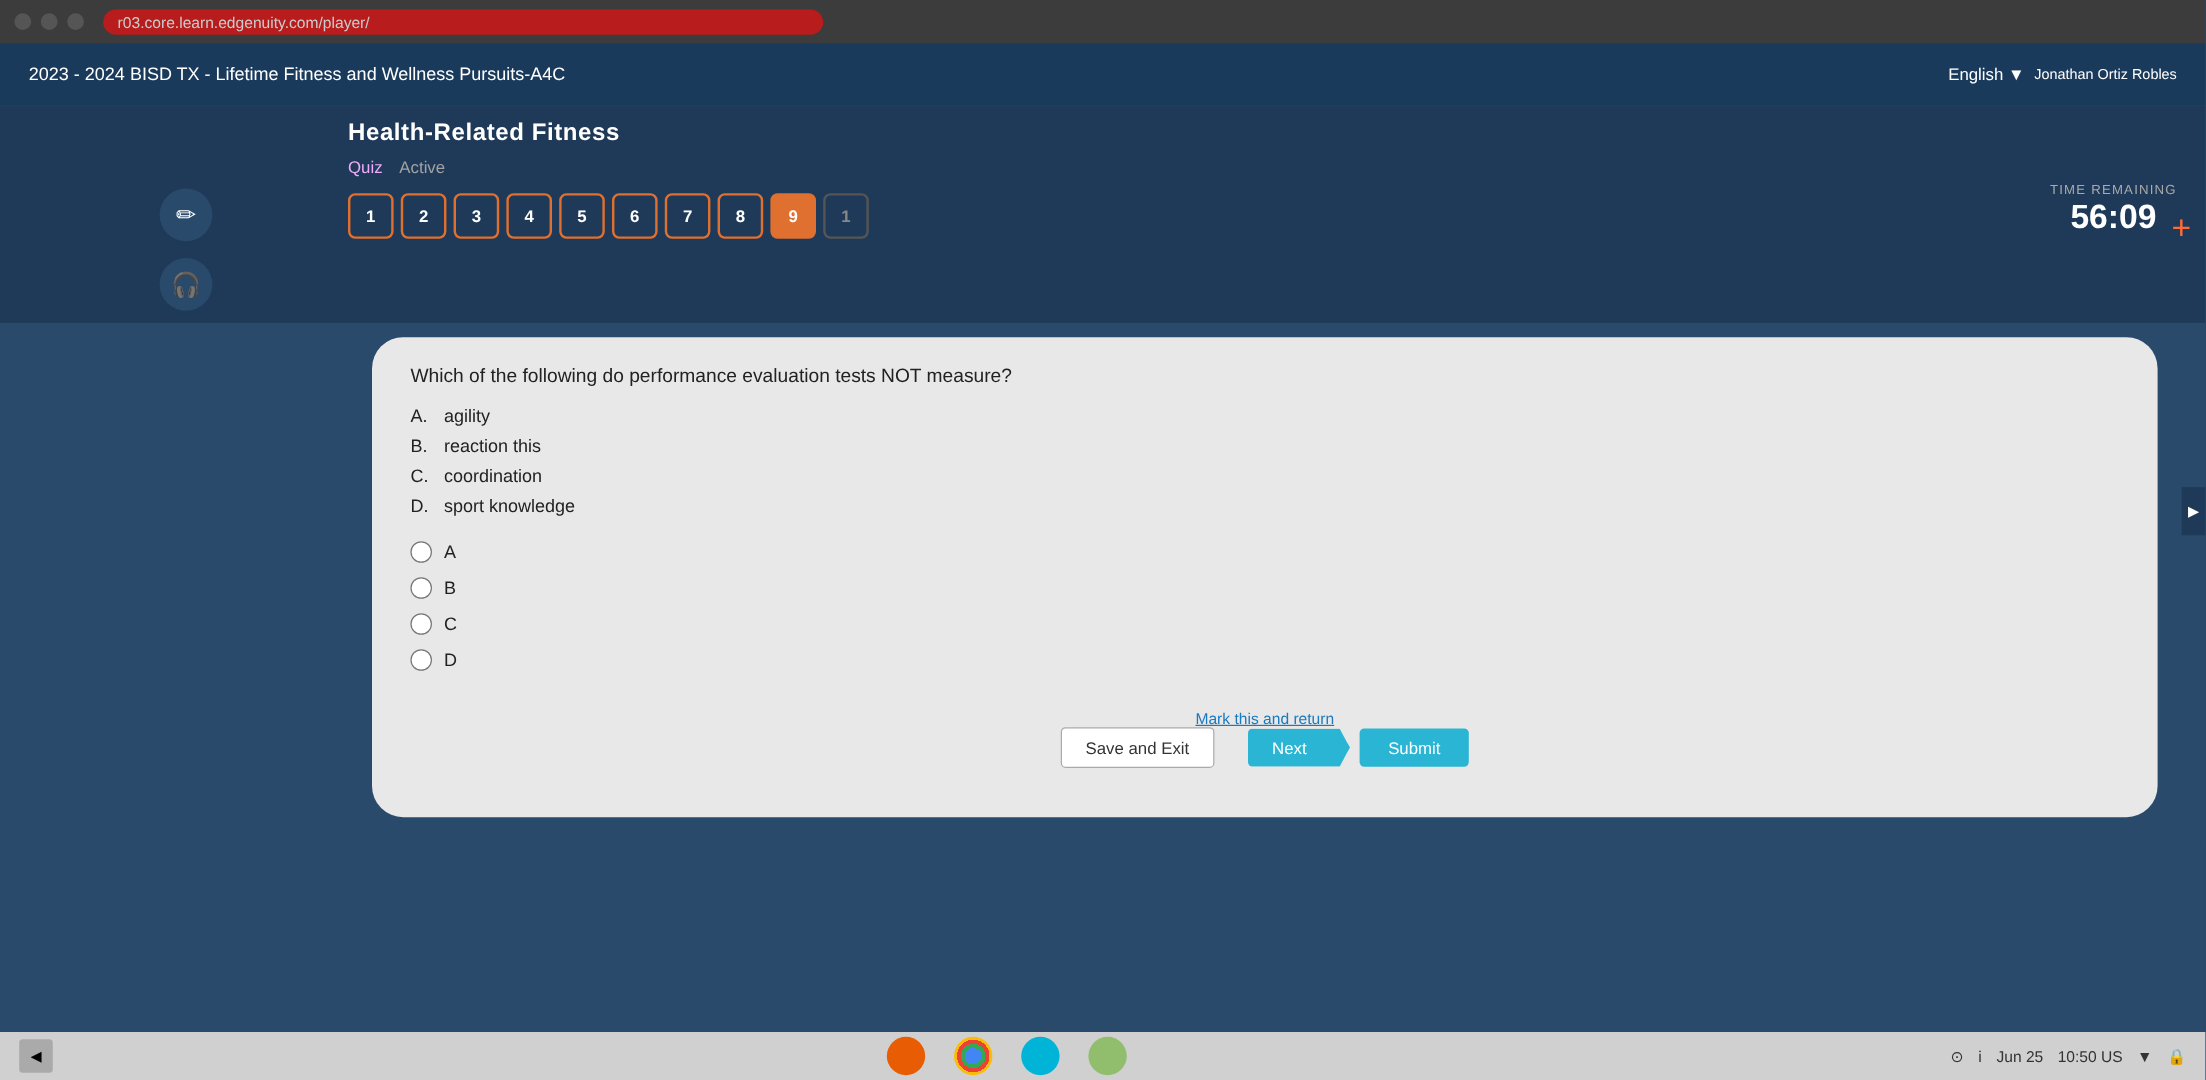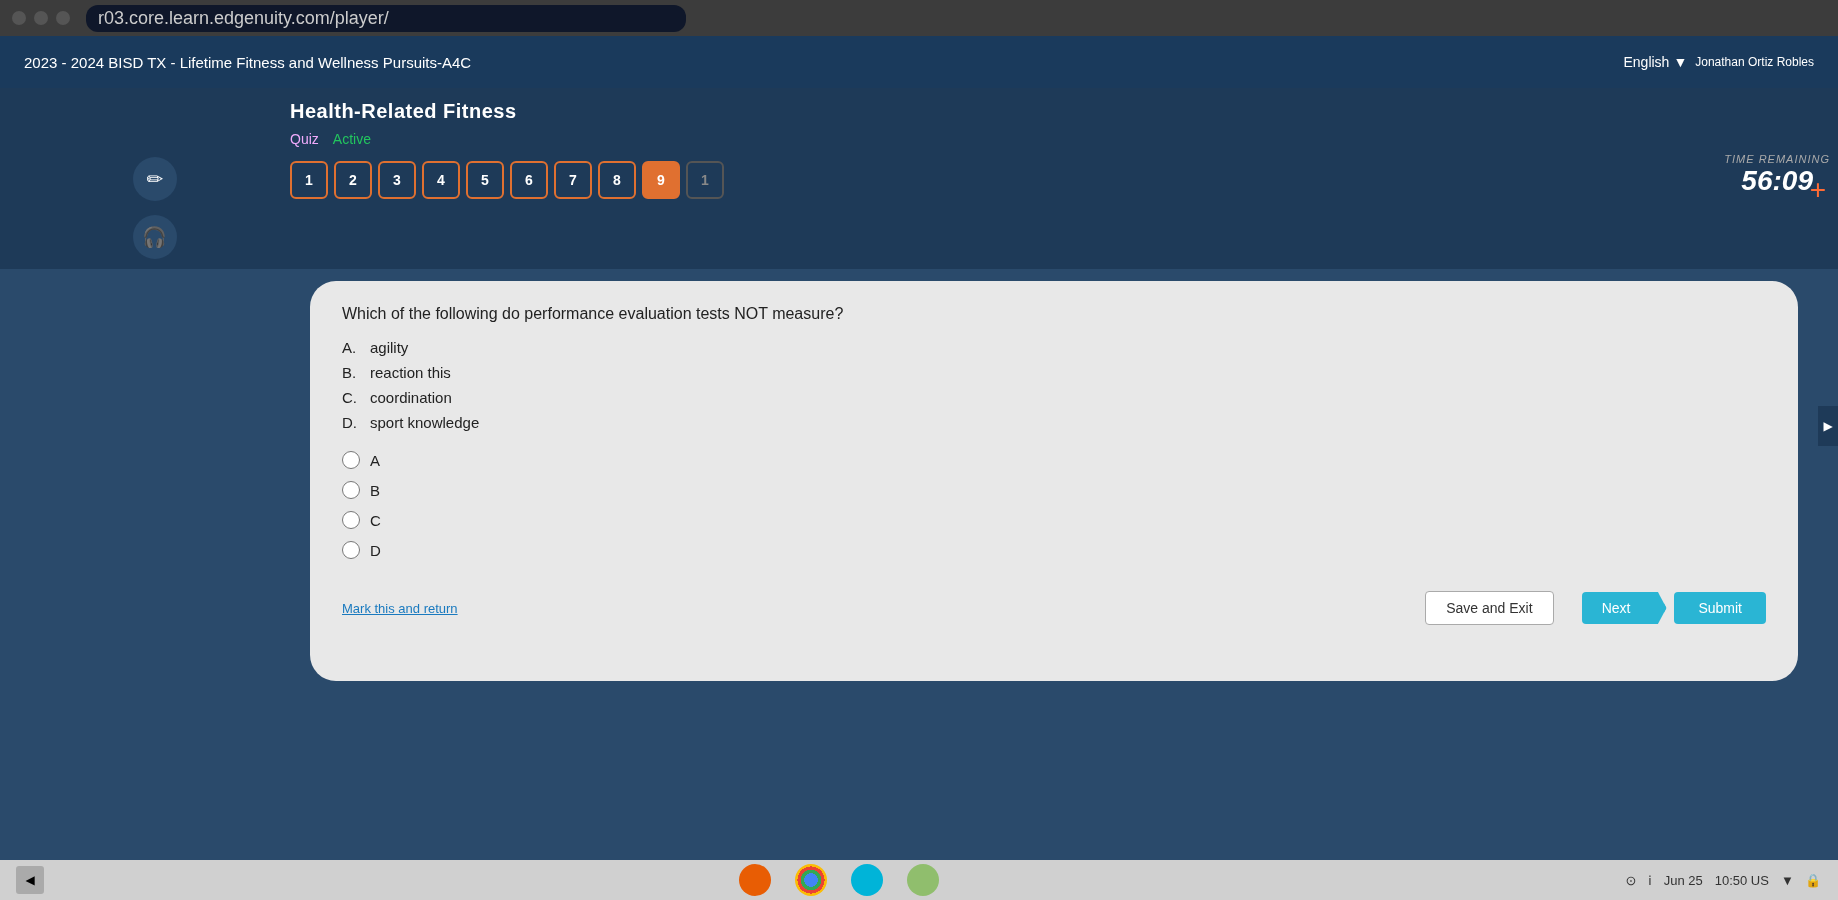--- a/index.html
+++ b/index.html
@@ -20,25 +20,25 @@
       align-items: center;
       padding: 0 12px;
       gap: 8px;
     }
     .chrome-circle {
       width: 14px; height: 14px;
       border-radius: 50%;
       background: #555;
     }
     .chrome-url {
-      background: #0f172a;
+      background: #b91c1c;
       border-radius: 12px;
       padding: 3px 12px;
       color: #ccc;
-      font-size: 18px;
+      font-size: 13px;
       flex: 1;
       max-width: 600px;
       margin-left: 8px;
     }
 
     
     .app-header {
       background: #1a3a5c;
       height: 52px;
       display: flex;
@@ -175,20 +175,21 @@
       accent-color: #1a3a5c;
     }
 
     
     .action-row {
       display: flex;
       align-items: center;
       justify-content: space-between;
       margin-top: 24px;
       padding-top: 8px;
+      flex-direction: column;
     }
     .mark-return {
       color: #1a7abf;
       font-size: 13px;
       text-decoration: underline;
       cursor: pointer;
     }
     .action-buttons {
       display: flex;
       gap: 8px;
@@ -364,21 +365,21 @@
 
   <div class="nav-area">
 
     <div style="padding: 4px 20px 6px 290px; display:flex; align-items:center; justify-content:space-between;">
       <span class="section-title" style="color:white; font-size:20px; font-weight:bold; letter-spacing:0.5px;">Health-Related Fitness</span>
       <span class="add-btn" style="color:#ff6b35; font-size:28px; cursor:pointer;">+</span>
     </div>
 
     <div style="padding: 2px 20px 6px 290px; display:flex; align-items:center; gap:10px;">
       <span class="quiz-label" style="color:#f0abfc; font-size:14px;">Quiz</span>
-      <span class="quiz-status" style="color:#22c55e; font-size:14px;">Active</span>
+      <span class="quiz-status" style="color:#a3a3a3; font-size:14px;">Active</span>
     </div>
 
     <div style="display:flex; align-items:flex-start; padding:0 20px; position:relative;">
 
       <div style="width:270px; display:flex; flex-direction:column; align-items:center; gap:10px; padding-top:4px;">
         <div class="icon-circle" style="width:44px;height:44px;background:#2a4a6b;border-radius:50%;display:flex;align-items:center;justify-content:center;color:white;font-size:20px;">
           <span>✏</span>
         </div>
         <div class="icon-circle" style="width:44px;height:44px;background:#2a4a6b;border-radius:50%;display:flex;align-items:center;justify-content:center;color:white;font-size:20px;margin-top:4px;">
           <span>🎧</span>
@@ -394,21 +395,21 @@
             <button class="q-btn" style="width: 38px; height: 38px; border-radius: 6px; border: 2px solid rgb(224, 112, 48); background: transparent; color: white; font-size: 14px; font-weight: bold; cursor: pointer; display: flex; align-items: center; justify-content: center;">4</button>
             <button class="q-btn" style="width: 38px; height: 38px; border-radius: 6px; border: 2px solid rgb(224, 112, 48); background: transparent; color: white; font-size: 14px; font-weight: bold; cursor: pointer; display: flex; align-items: center; justify-content: center;">5</button>
             <button class="q-btn" style="width: 38px; height: 38px; border-radius: 6px; border: 2px solid rgb(224, 112, 48); background: transparent; color: white; font-size: 14px; font-weight: bold; cursor: pointer; display: flex; align-items: center; justify-content: center;">6</button>
             <button class="q-btn" style="width: 38px; height: 38px; border-radius: 6px; border: 2px solid rgb(224, 112, 48); background: transparent; color: white; font-size: 14px; font-weight: bold; cursor: pointer; display: flex; align-items: center; justify-content: center;">7</button>
             <button class="q-btn" style="width: 38px; height: 38px; border-radius: 6px; border: 2px solid rgb(224, 112, 48); background: transparent; color: white; font-size: 14px; font-weight: bold; cursor: pointer; display: flex; align-items: center; justify-content: center;">8</button>
             <button class="q-btn active" style="width: 38px; height: 38px; border-radius: 6px; border: 2px solid rgb(224, 112, 48); background: rgb(224, 112, 48); color: white; font-size: 14px; font-weight: bold; cursor: pointer; display: flex; align-items: center; justify-content: center;">9</button>
             <button class="q-btn locked" style="width: 38px; height: 38px; border-radius: 6px; border: 2px solid rgb(85, 85, 85); background: transparent; color: rgb(136, 136, 136); font-size: 14px; font-weight: bold; cursor: default; display: flex; align-items: center; justify-content: center;">1</button>
           </div>
       </div>
 
-      <div style="position:absolute; right:8px; top:0; text-align:center;font-style:italic;">
+      <div style="position:absolute; right:24px; top:0; text-align:center;">
         <div style="font-size:11px;letter-spacing:1px;color:#aaa;">TIME REMAINING</div>
         <div style="font-size:28px;font-weight:bold;color:white;">56:09</div>
       </div>
     </div>
   </div>
 
   <div class="quiz-main">
 
     <div style="width:270px;"></div>
 

